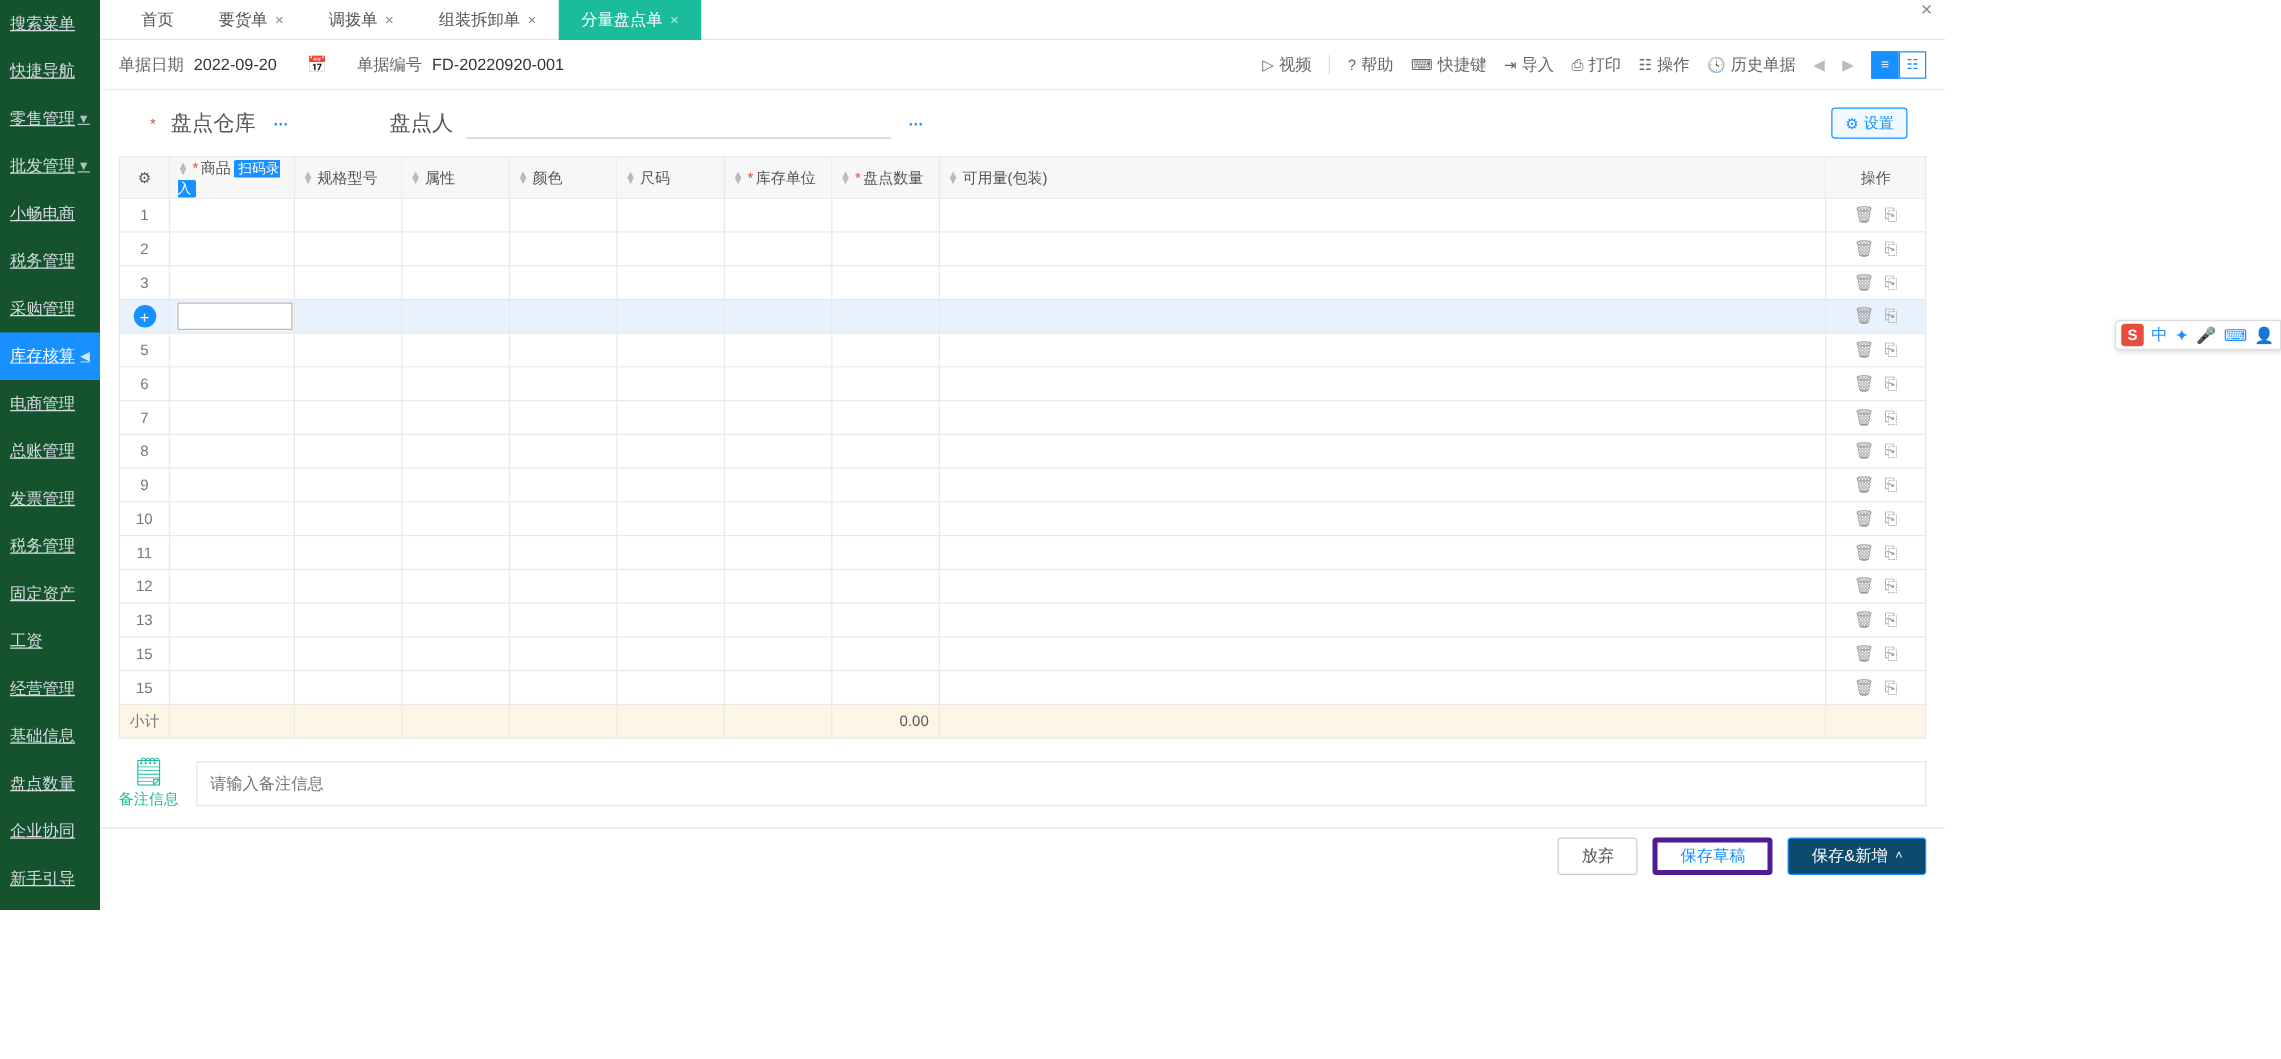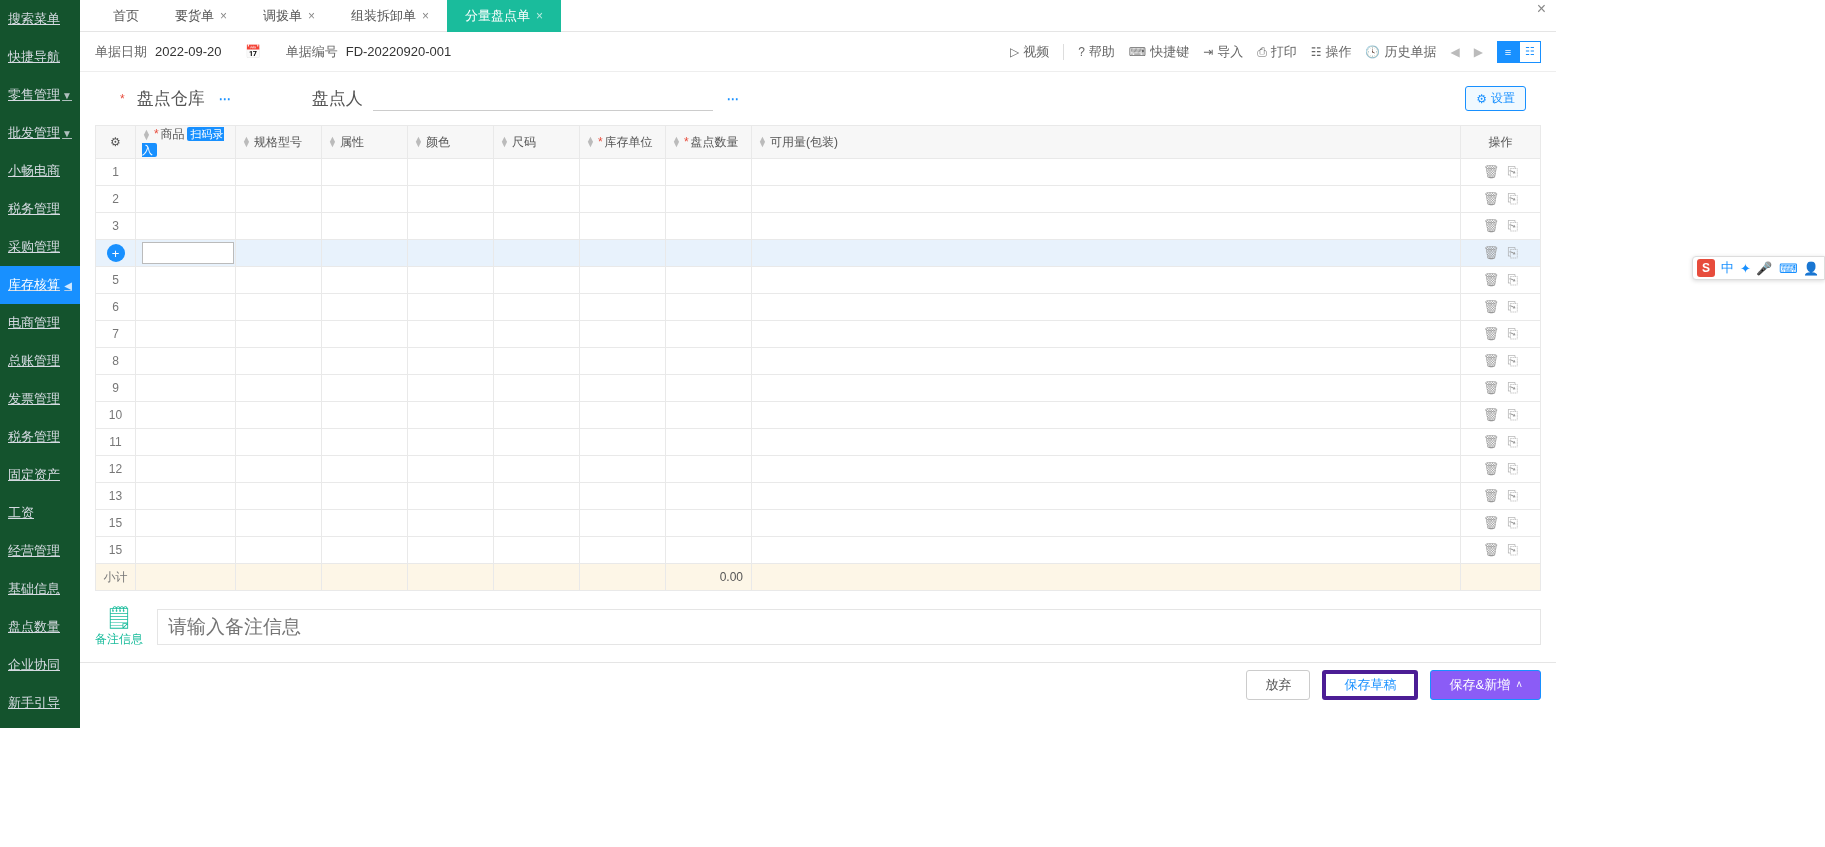--- a/index.html
+++ b/index.html
@@ -56,27 +56,27 @@
 .add-btn { width:18px; height:18px; border-radius:50%; background:#1890ff; color:#fff; display:inline-flex; align-items:center; justify-content:center; font-size:13px; }
 .cell-input { border:1px solid #bbb; width:92px; height:22px; background:#fff; }
 .scan-tag { background:#1890ff; color:#fff; font-size:11px; padding:1px 4px; border-radius:2px; margin-left:2px; }
 .grid tfoot td { background:#fdf6e7; color:#555; }
 .grid tfoot .subtotal-val { text-align:right; padding-right:8px; }
 .gear-th { text-align:center !important; }
 
 .remark-area { display:flex; align-items:center; padding: 14px 15px; gap:14px; }
 .remark-icon { color:#1abc9c; text-align:center; font-size:12px; }
 .remark-icon .ic { font-size:22px; display:block; }
-.remark-input { flex:1; border:1px solid #e5e5e5; height:36px; padding:0 10px; font-size:19px; outline:none; color:#666; }
+.remark-input { flex:1; border:1px solid #e5e5e5; height:36px; padding:0 10px; font-size:13px; outline:none; color:#666; }
 
 .footer { border-top:1px solid #e5e5e5; height:44px; display:flex; align-items:center; justify-content:flex-end; padding:0 15px; gap:12px; }
 .btn { height:30px; padding:0 18px; border-radius:3px; font-size:13px; cursor:pointer; display:flex; align-items:center; }
 .btn-plain { background:#fff; border:1px solid #ccc; color:#555; }
 .btn-outline { background:#fff; border:4px solid #4c1d95; color:#1890ff; }
-.btn-primary { background:#8b5cf6; border:1px solid #1890ff; color:#fff; }
+.btn-primary { background:#0c4a6e; border:1px solid #1890ff; color:#fff; }
 .btn-primary .chev { margin-left:6px; font-size:10px; }
 
 .ime-float { position:fixed; right:0; top:256px; display:flex; align-items:center; background:#fff; border:1px solid #ddd; border-radius:4px 0 0 4px; padding:2px 4px; gap:6px; box-shadow:0 1px 4px rgba(0,0,0,.15); }
 .ime-float .s { background:#e74c3c; color:#fff; font-weight:bold; width:18px; height:18px; border-radius:3px; display:flex; align-items:center; justify-content:center; font-size:12px; }
 .ime-float span { color:#1890ff; font-size:13px; }
 </style>
 </head>
 <body>
 
 <div class="app">

